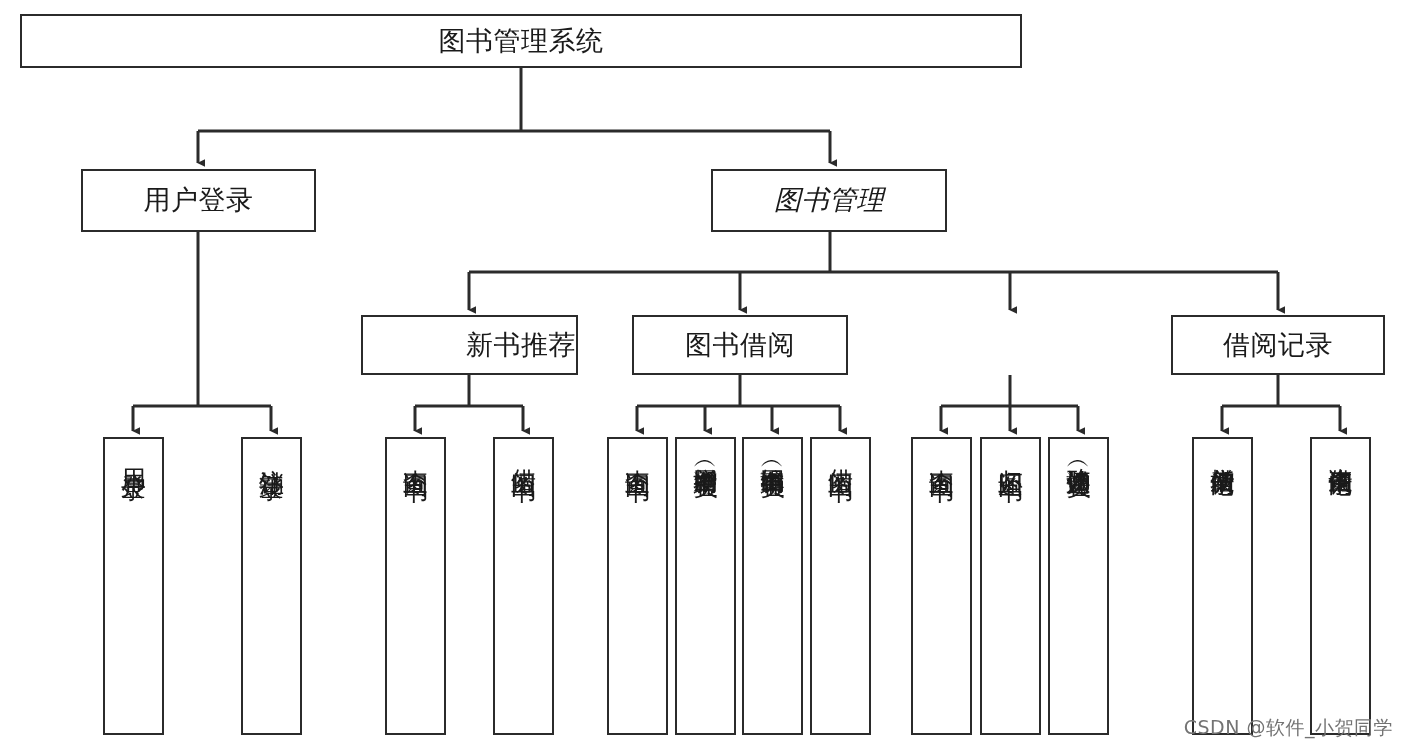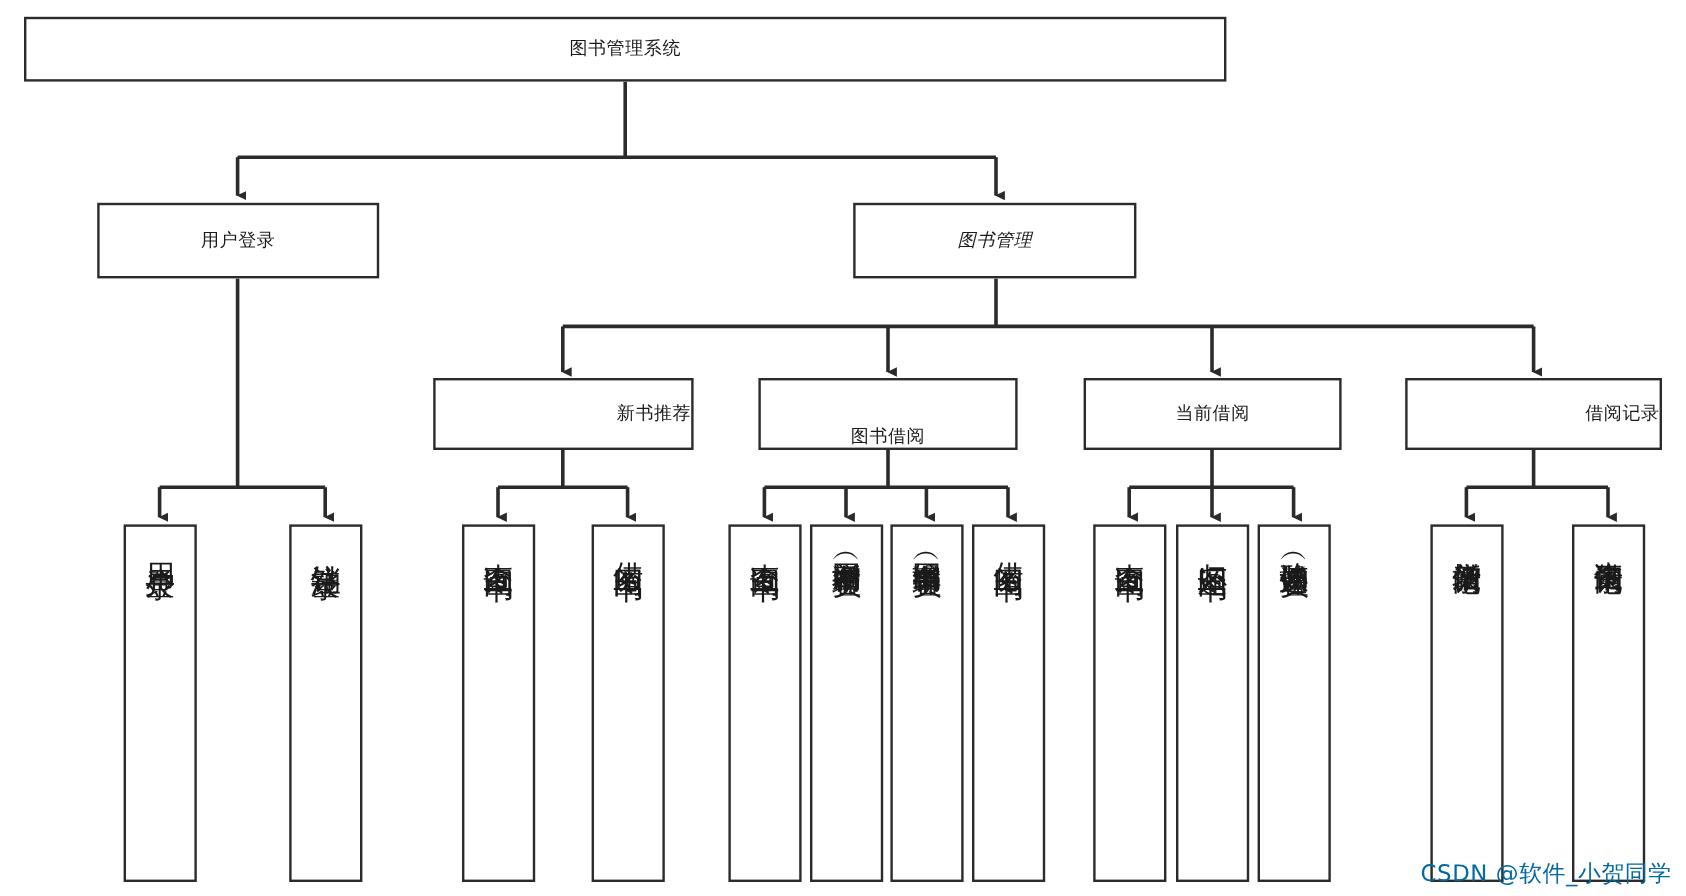--- a/index.html
+++ b/index.html
@@ -35,21 +35,21 @@
     justify-content: center;
     color: #1a1a1a;
   }
   .node .lbl {
     display: block;
     text-align: center;
     line-height: 1.28;
     white-space: nowrap;
   }
   .node.horiz .lbl {
-    font-size: 15px;
+    font-size: 27px;
     letter-spacing: 0.5px;
   }
   .node.vert {
     align-items: flex-start;
     padding-top: 10px;
   }
   .node.vert .lbl {
     writing-mode: vertical-rl;
     text-orientation: upright;
     font-size: 25px;
@@ -59,21 +59,21 @@
   }
   .node.vert.tall .lbl {
     font-size: 24px;
     letter-spacing: 1px;
   }
   #watermark {
     position: absolute;
     right: 12px;
     bottom: 6px;
     font-size: 19px;
-    color: #0369a1;
+    color: #737373;
     white-space: nowrap;
     letter-spacing: 0.5px;
   }
 </style>
 </head>
 <body>
 
 <div id="canvas">
 
   <svg class="wires" viewBox="0 0 1405 747" xmlns="http://www.w3.org/2000/svg">
@@ -133,27 +133,24 @@
   <div class="node horiz" style="left:81px; top:169px; width:235px; height:63px;">
     <span class="lbl">用户登录</span>
   </div>
   <div class="node horiz" style="left:711px; top:169px; width:236px; height:63px;font-style:italic;">
     <span class="lbl">图书管理</span>
   </div>
 
   <div class="node horiz" style="left:361px; top:315px; width:217px; height:60px;justify-content:flex-end;">
     <span class="lbl">新书推荐</span>
   </div>
-  <div class="node horiz" style="left:632px; top:315px; width:216px; height:60px;align-items:flex-end;">
+  <div class="node horiz" style="left:632px; top:315px; width:216px; height:60px;">
     <span class="lbl">图书借阅</span>
   </div>
-  <div class="node horiz" style="left:903px; top:315px; width:215px; height:60px;">
-    <span class="lbl">当前借阅</span>
-  </div>
-  <div class="node horiz" style="left:1171px; top:315px; width:214px; height:60px;justify-content:flex-end;">
+  <div class="node horiz" style="left:1171px; top:315px; width:214px; height:60px;">
     <span class="lbl">借阅记录</span>
   </div>
 
   <div class="node vert" style="left:103px; top:437px; width:61px; height:298px;">
     <span class="lbl">用户登录</span>
   </div>
   <div class="node vert" style="left:241px; top:437px; width:61px; height:298px;">
     <span class="lbl">注销登录</span>
   </div>
 

